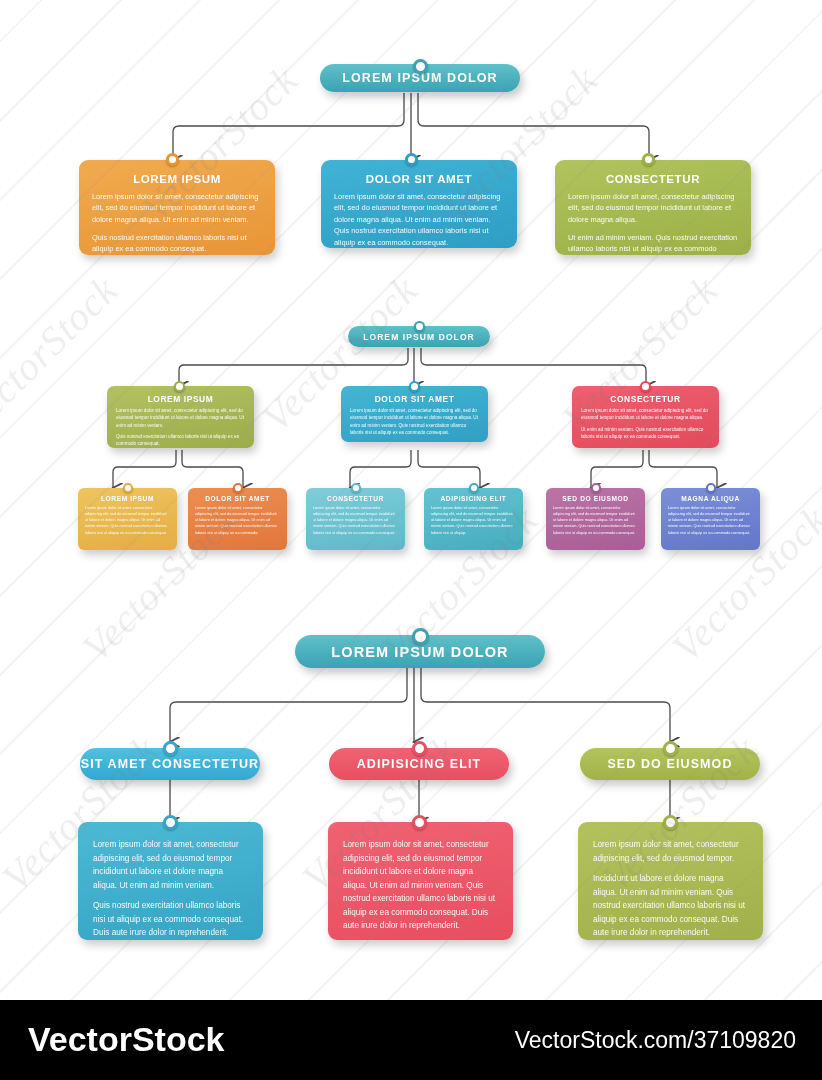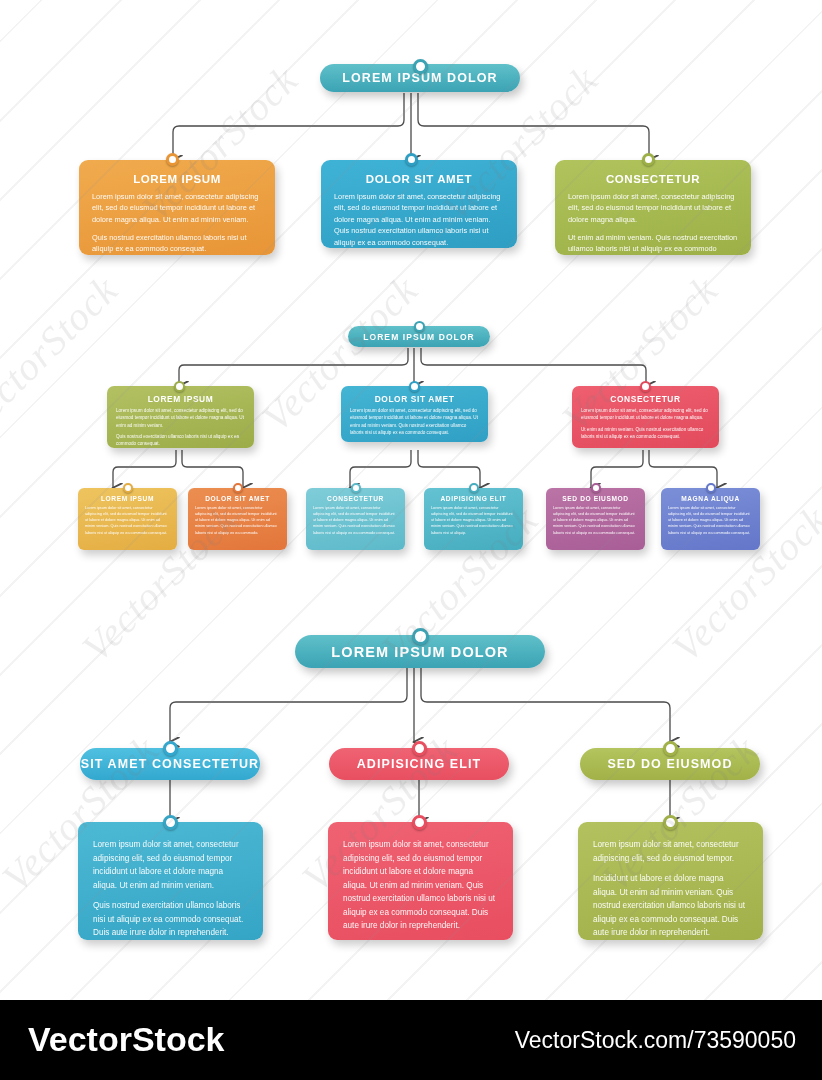--- a/index.html
+++ b/index.html
@@ -313,16 +313,16 @@
     <div class="wm-word" style="left:60px;   top:560px;">VectorStock</div>
     <div class="wm-word" style="left:360px;  top:560px;">VectorStock</div>
     <div class="wm-word" style="left:650px;  top:560px;">VectorStock</div>
     <div class="wm-word" style="left:-20px;  top:790px;">VectorStock</div>
     <div class="wm-word" style="left:280px;  top:790px;">VectorStock</div>
     <div class="wm-word" style="left:580px;  top:790px;">VectorStock</div>
   </div>
 
   <div id="footer">
     <div class="brand">VectorStock</div>
-    <div class="url">VectorStock.com/73590050</div>
+    <div class="url">VectorStock.com/37109820</div>
   </div>
 
 </div>
 
 </body></html>

